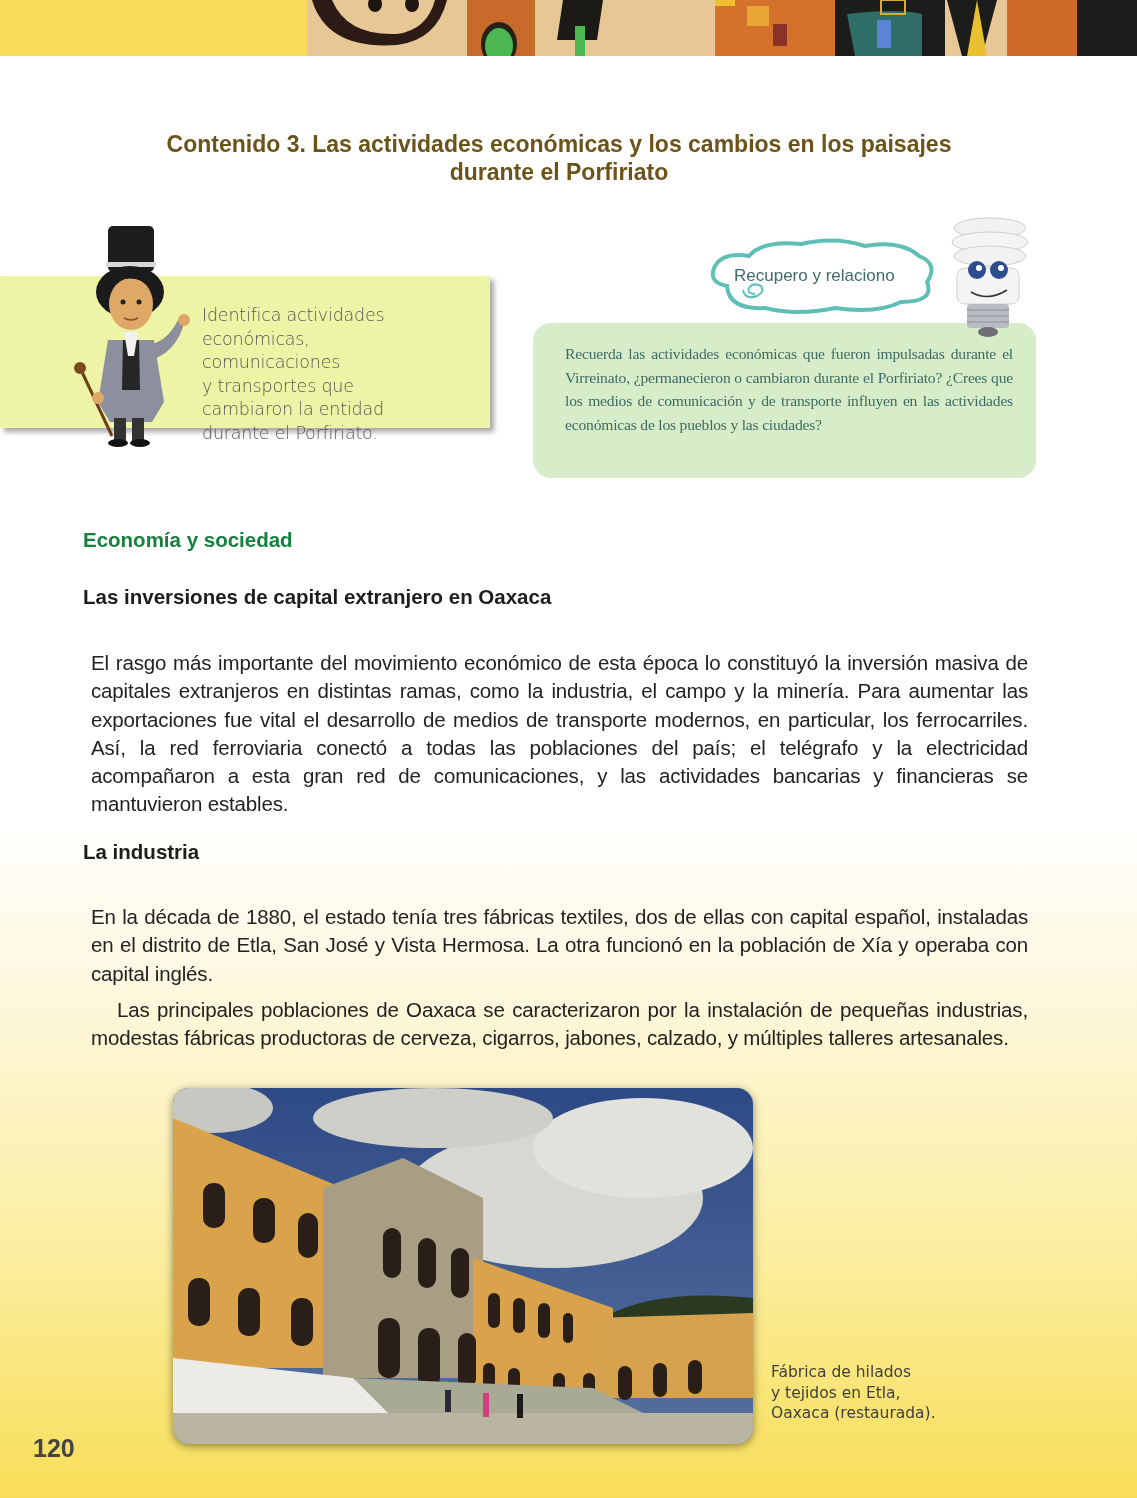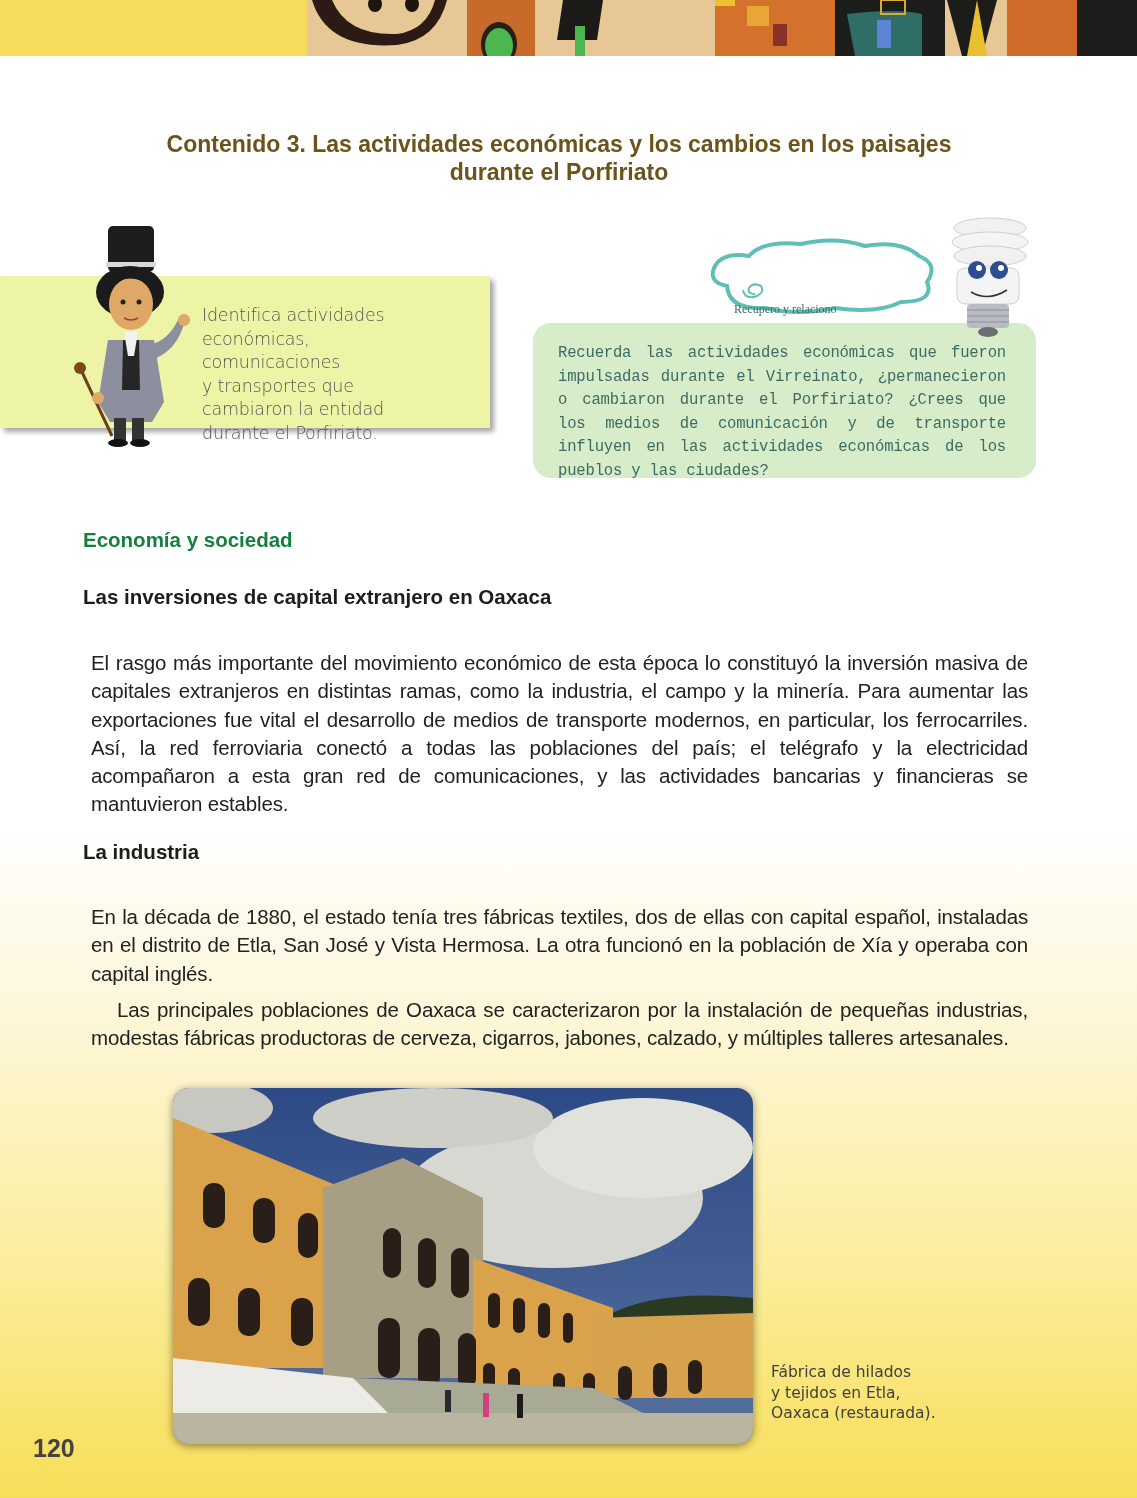--- a/index.html
+++ b/index.html
@@ -24,31 +24,31 @@
   }
   .objective-text {
     position: absolute; left: 202px; top: 28px; width: 250px;
     font-family: "DejaVu Sans", sans-serif; font-size: 17.5px; line-height: 23.5px; color: #555; font-weight: 300;
     letter-spacing: -0.2px;
   }
   .character { position: absolute; left: 68px; top: 222px; width: 130px; height: 225px; }
   
   .cloud { position: absolute; left: 705px; top: 238px; width: 232px; height: 76px; }
   .cloud-label {
-    position: absolute; left: 734px; top: 266px; font-family: Liberation Serif, serif;
-    font-size: 12px; color: #3f6c68; margin-top: 36px;
+    position: absolute; left: 734px; top: 266px; font-family: Liberation Sans, sans-serif;
+    font-size: 17px; color: #3f6c68;
   }
   .bulb { position: absolute; left: 935px; top: 208px; width: 110px; height: 135px; }
   .recall {
     position: absolute; left: 533px; top: 323px; width: 503px; height: 155px;
     background: #d7edc9; border-radius: 18px;
   }
   .recall-text {
-    position: absolute; left: 25px; top: 19px; width: 448px;
-    font-family: Liberation Mono, monospace; font-size: 15.6px; line-height: 23.5px; color: #3d6b63;
+    position: absolute; left: 32px; top: 19px; width: 448px;
+    font-family: Liberation Serif, serif; font-size: 15.6px; line-height: 23.5px; color: #3d6b63;
     text-align: justify; letter-spacing: -0.2px;
   }
   
   .section-title {
     position: absolute; left: 83px; top: 528px; font-weight: bold; font-size: 20.5px; color: #15803d;
   }
   .sub-title { position: absolute; left: 83px; font-weight: bold; font-size: 20.5px; color: #1d1d1d; }
   .para {
     position: absolute; left: 83px; width: 953px; font-size: 20.5px; line-height: 28.3px;
     color: #222; text-align: justify; letter-spacing: -0.15px;

